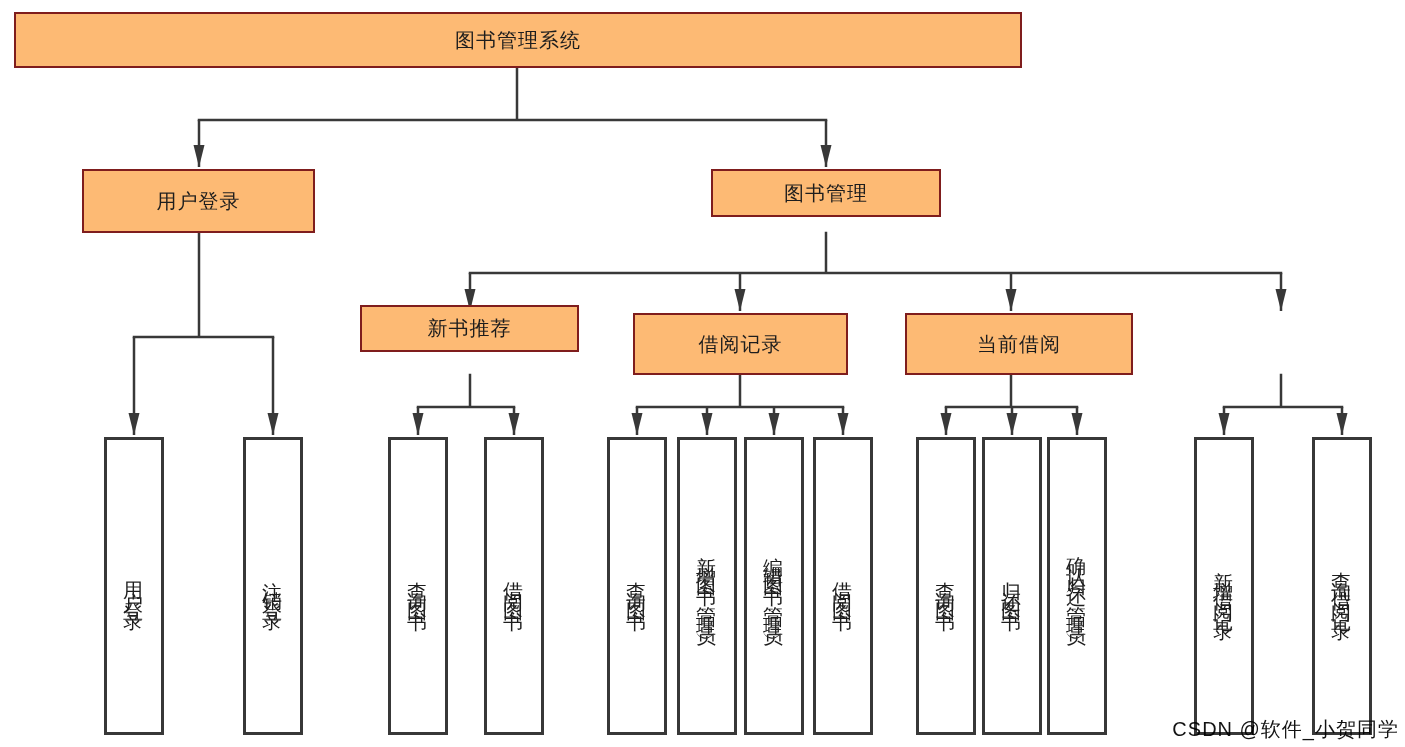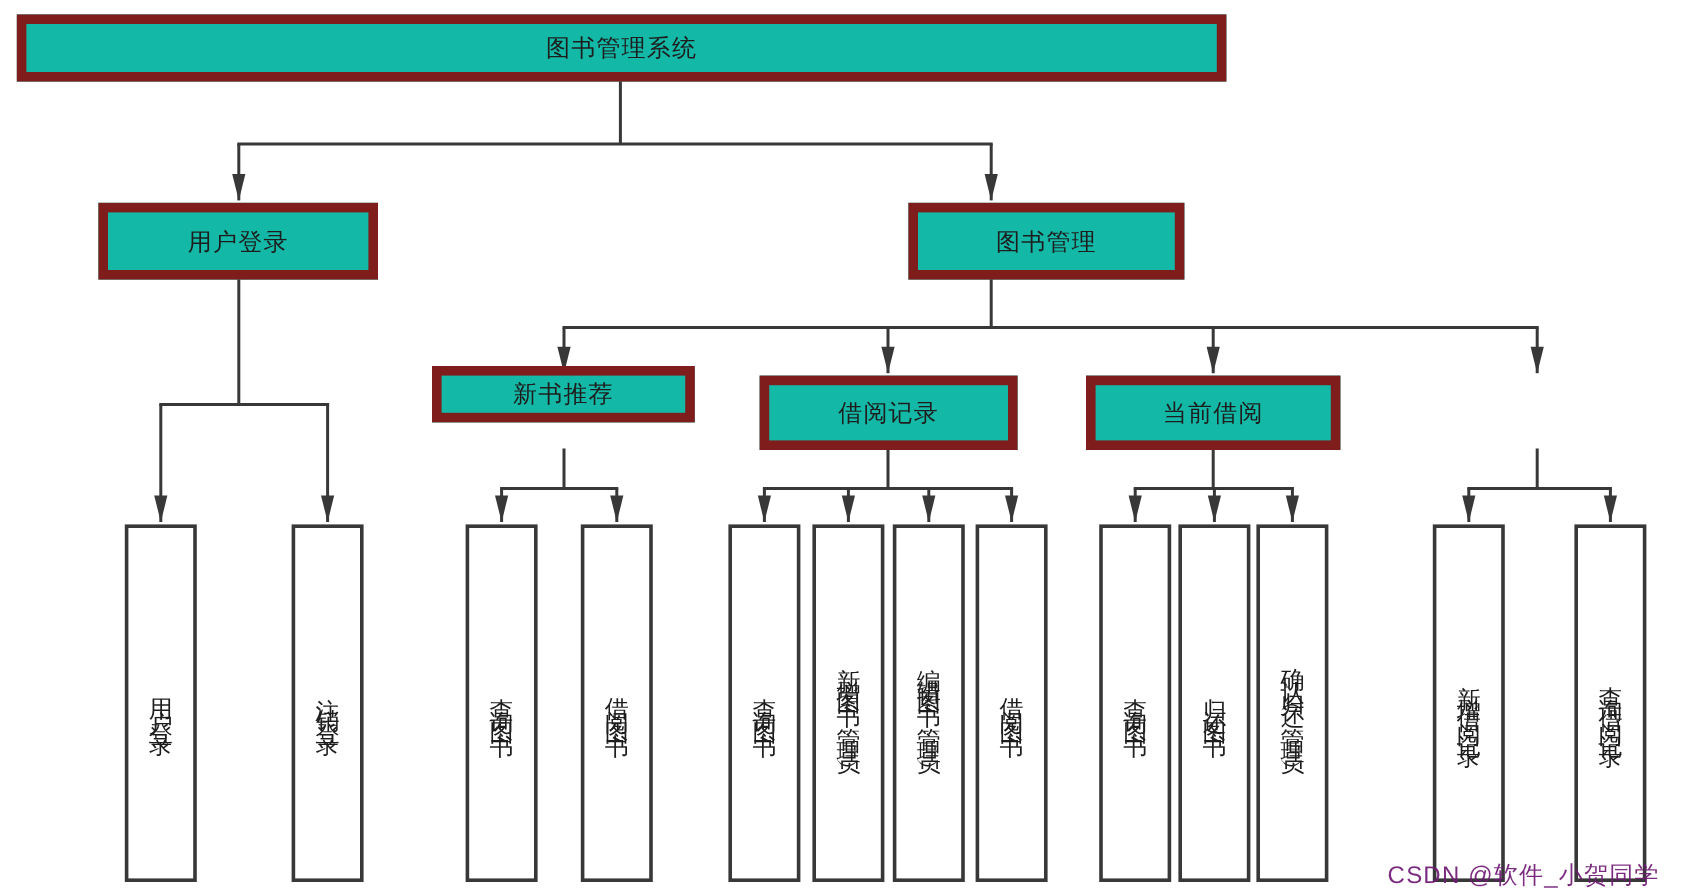--- a/index.html
+++ b/index.html
@@ -12,22 +12,22 @@
     overflow: hidden;
   }
   svg.connectors {
     position: absolute;
     left: 0; top: 0;
     width: 1405px; height: 747px;
     z-index: 1;
   }
   .hbox {
     position: absolute;
-    background: #14b8a6;
-    border: 8px solid #7f1d1d;
+    background: #fdba74;
+    border: 2px solid #7f1d1d;
     box-sizing: border-box;
     display: flex;
     align-items: center;
     justify-content: center;
     font-size: 20px;
     letter-spacing: 1px;
     color: #1d1d1d;
     z-index: 2;
   }
   .leaf {
@@ -47,23 +47,23 @@
     writing-mode: vertical-rl;
     text-orientation: mixed;
     font-size: 20px;
     letter-spacing: 10px;
     color: #1d1d1d;
     white-space: nowrap;
   }
   .watermark {
     position: absolute;
     top: 716px;
-    right: 22px;
+    right: 6px;
     font-size: 20px;
-    color: #701a75;
+    color: #000000;
     opacity: 0.92;
     letter-spacing: 1px;
     z-index: 3;
   }
 </style>
 </head>
 <body>
 
 <div class="canvas">
 
@@ -110,31 +110,31 @@
     <line x1="1342" y1="407" x2="1342" y2="435" stroke="#383838" stroke-width="2.5" marker-end="url(#arr)"></line>
   </svg>
 
   <div class="hbox" style="left:14px; top:12px; width:1008px; height:56px;">
     <span>图书管理系统</span>
   </div>
 
   <div class="hbox" style="left:82px; top:169px; width:233px; height:64px;">
     <span>用户登录</span>
   </div>
-  <div class="hbox" style="left:711px; top:169px; width:230px; height:64px;margin-left:46px;">
+  <div class="hbox" style="left:711px; top:169px; width:230px; height:48px;">
     <span>图书管理</span>
   </div>
 
   <div class="hbox" style="left:360px; top:305px; width:219px; height:47px;">
     <span>新书推荐</span>
   </div>
   <div class="hbox" style="left:633px; top:313px; width:215px; height:62px;">
     <span>借阅记录</span>
   </div>
-  <div class="hbox" style="left:905px; top:313px; width:212px; height:62px;font-family:Liberation Mono, monospace;">
+  <div class="hbox" style="left:905px; top:313px; width:228px; height:62px;font-family:Liberation Mono, monospace;">
     <span>当前借阅</span>
   </div>
 
   <div class="leaf" style="left:104px;">
     <span class="vtext">用户登录</span>
   </div>
   <div class="leaf" style="left:243px;">
     <span class="vtext">注销登录</span>
   </div>
 

